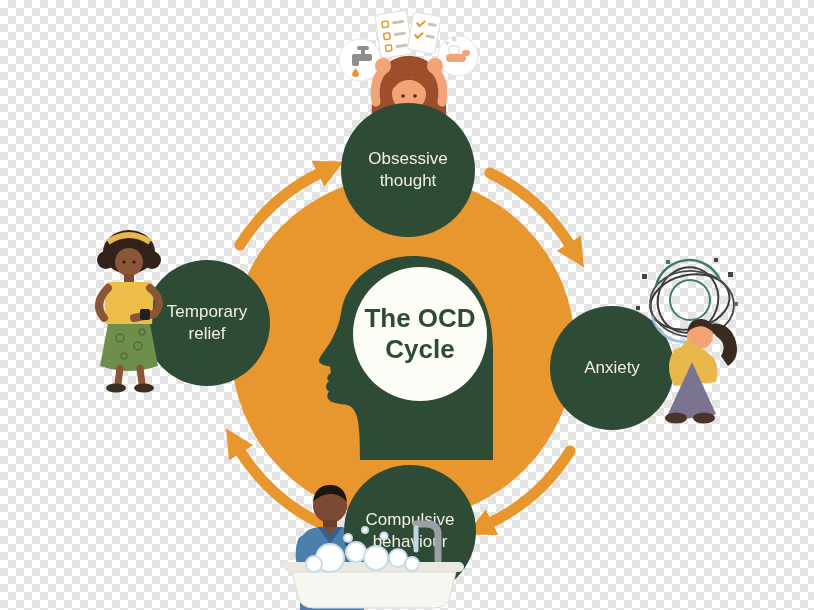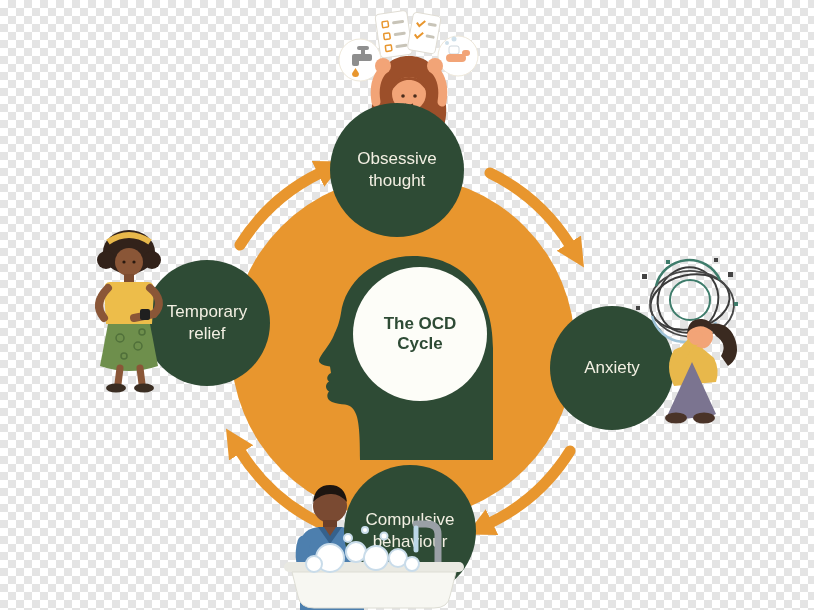--- a/index.html
+++ b/index.html
@@ -18,29 +18,29 @@
   .orange-circle {
     position:absolute; left:231px; top:176px; width:344px; height:344px;
     border-radius:50%; background:#E8962E;
   }
   .node-circle {
     position:absolute; border-radius:50%; background:#2E4B35;
     display:flex; align-items:center; justify-content:center;
     text-align:center; color:#F2EFE2; font-size:17px; line-height:1.3;
     padding:0 16px;
   }
-  .node-top    { left:330px; top:103px; width:134px; height:134px; }
+  .node-top    { left:341px; top:103px; width:134px; height:134px; }
   .node-right  { left:550px; top:280px; width:124px; height:124px;margin-top:26px; }
   .node-bottom { left:344px; top:465px; width:132px; height:132px; }
   .node-left   { left:144px; top:260px; width:126px; height:126px; }
   .center-circle {
     position:absolute; left:353px; top:267px; width:134px; height:134px;
     border-radius:50%; background:#FDFDF8;
     display:flex; flex-direction:column; align-items:center; justify-content:center;
-    color:#2E4B35; font-weight:bold; font-size:17px; line-height:1.18;
+    color:#2E4B35; font-weight:bold; font-size:26px; line-height:1.18;
     text-align:center;
   }
   .illo { position:absolute; }
 </style>
 </head>
 <body>
 
 <div class="canvas">
 
   <svg class="abs" style="left:0;top:0;" width="814" height="610" viewBox="0 0 814 610">

